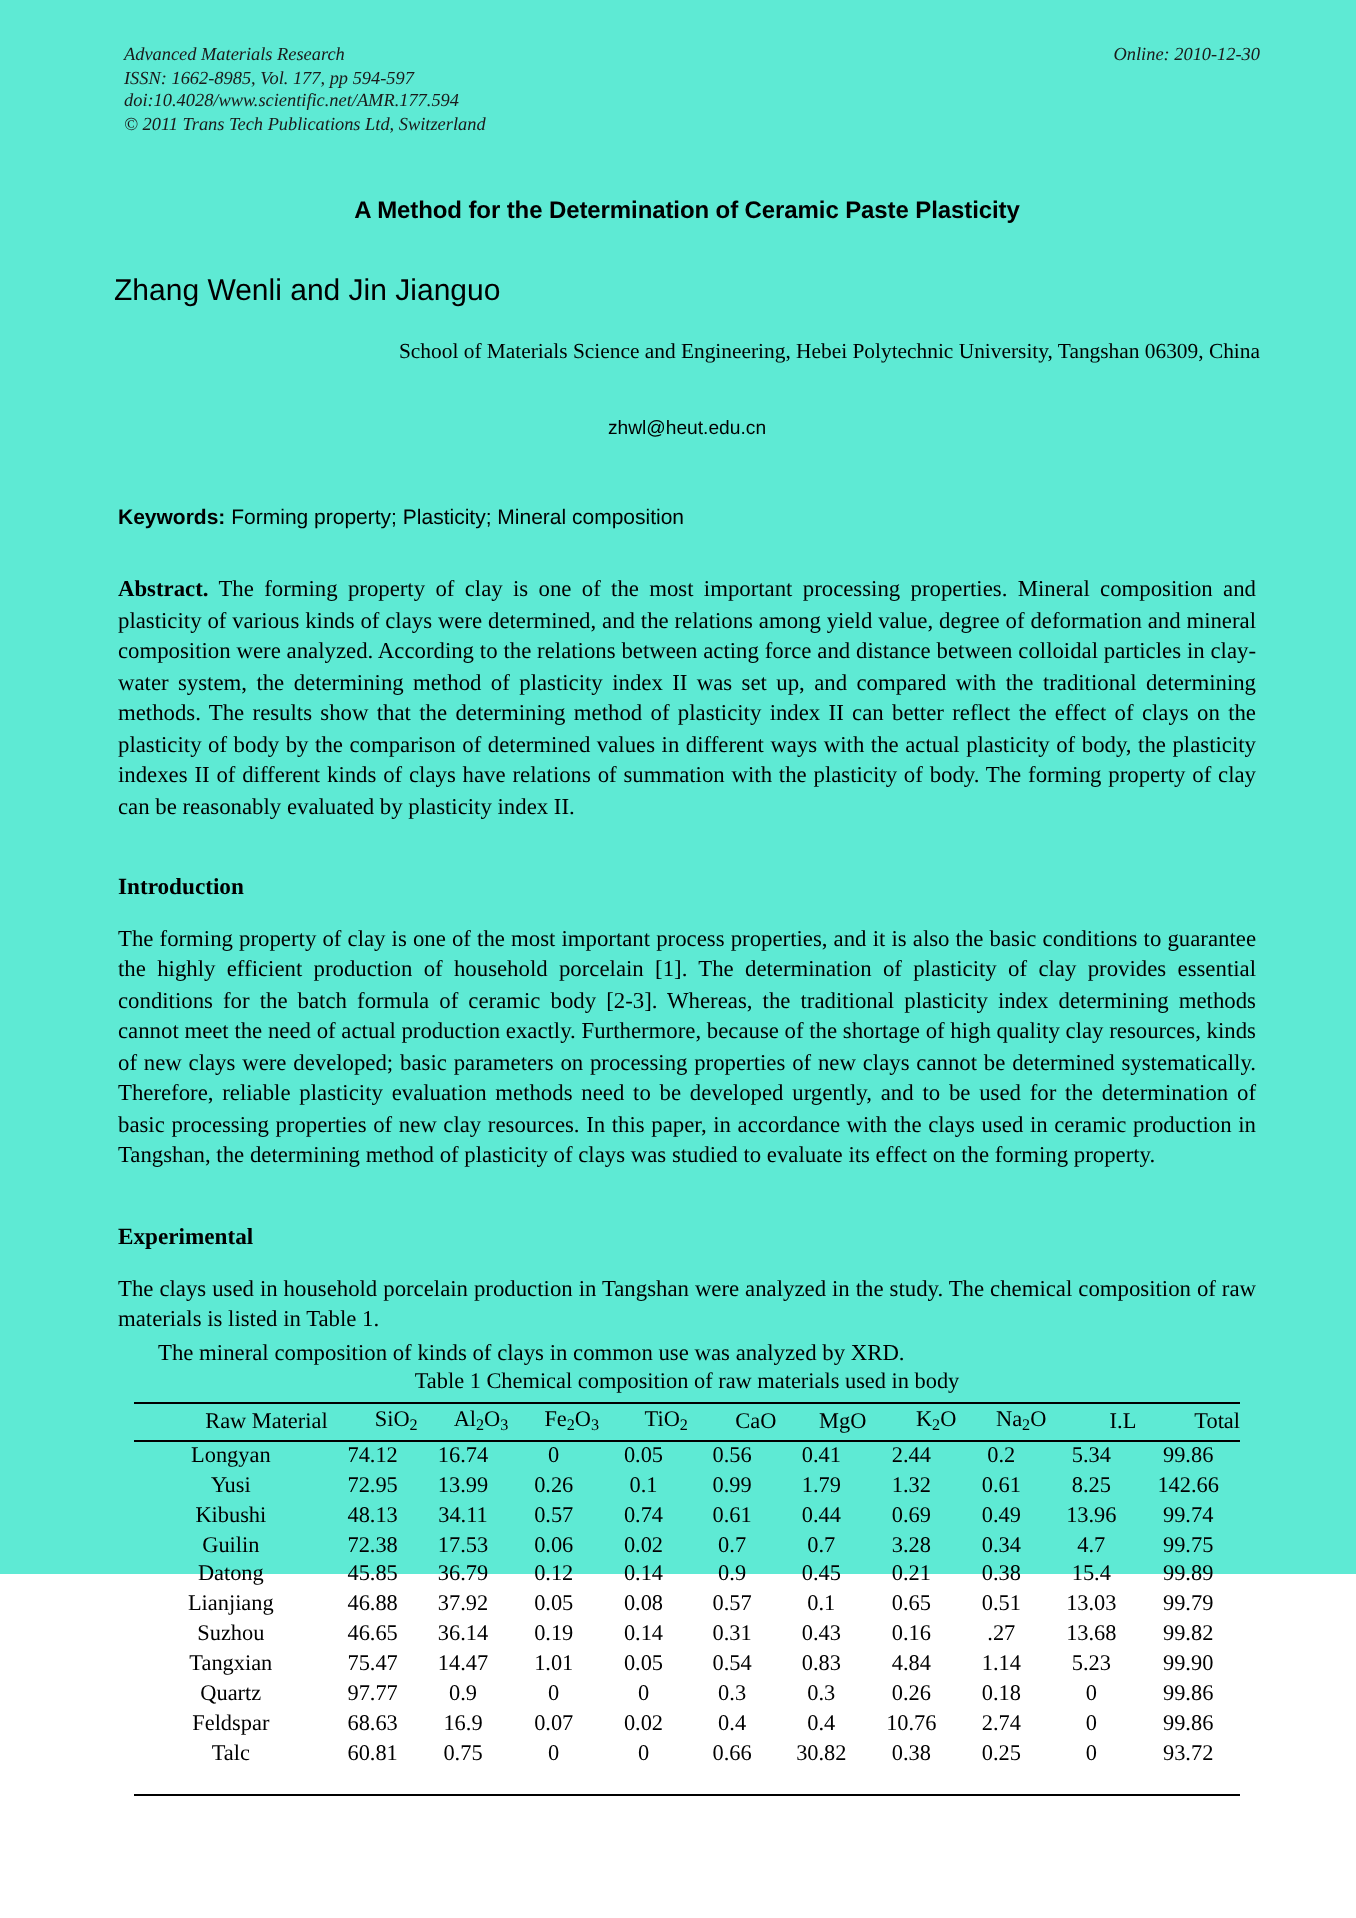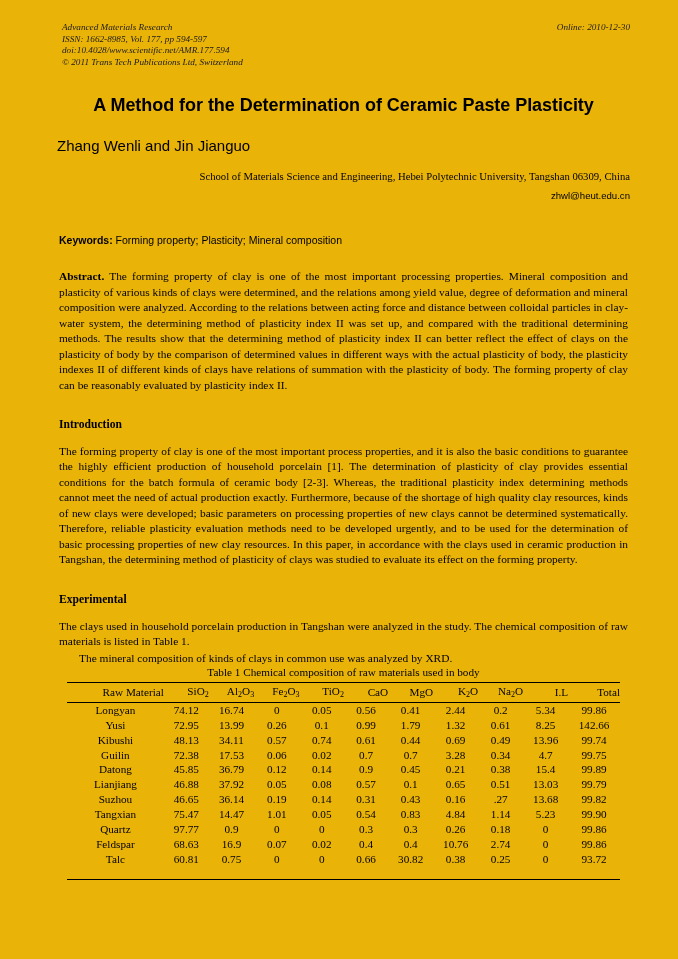--- a/index.html
+++ b/index.html
@@ -10,22 +10,22 @@
   body {
     width: 678px;
     height: 959px;
     font-family: "Liberation Serif", "DejaVu Serif", serif;
     color: #000000;
     overflow: hidden;
   }
   .page {
     position: relative;
     width: 678px;
-    height: 959px;
-    background: #eab308;
+    height: 787px;
+    background: #5eead4;
     box-sizing: border-box;
     padding: 22px 48px 0 57px;
   }
 
   
   .journal-head {
     font-family: "Liberation Serif", "DejaVu Serif", serif;
     font-style: italic;
     font-size: 9.2px;
     line-height: 11.6px;
@@ -40,44 +40,44 @@
     font-style: italic;
     white-space: nowrap;
   }
   .journal-head div { white-space: nowrap; }
 
   
   .title {
     text-align: center;
     font-family: "Liberation Sans", "DejaVu Sans", sans-serif;
     font-weight: bold;
-    font-size: 18px;
+    font-size: 12px;
     line-height: 18px;
     margin-top: 28px;
     letter-spacing: -0.05px;
   }
   .authors {
     font-family: "Liberation Sans", "DejaVu Sans", sans-serif;
     font-size: 15px;
     line-height: 19px;
     margin-top: 22px;
   }
   .affiliation {
     text-align: right;
     font-family: Liberation Serif, serif;
     font-size: 10.7px;
     line-height: 14px;
     margin-top: 14px;
   }
   .email {
-    text-align: right;
+    text-align: center;
     font-family: "Liberation Sans", "DejaVu Sans", sans-serif;
     font-size: 9.6px;
     line-height: 13px;
-    margin-top: 6px;
+    margin-top: 25px;
   }
 
   
   .keywords {
     font-family: "Liberation Sans", "DejaVu Sans", sans-serif;
     font-size: 10.5px;
     line-height: 14px;
     margin-top: 31px;
     margin-left: 2px;
   }

